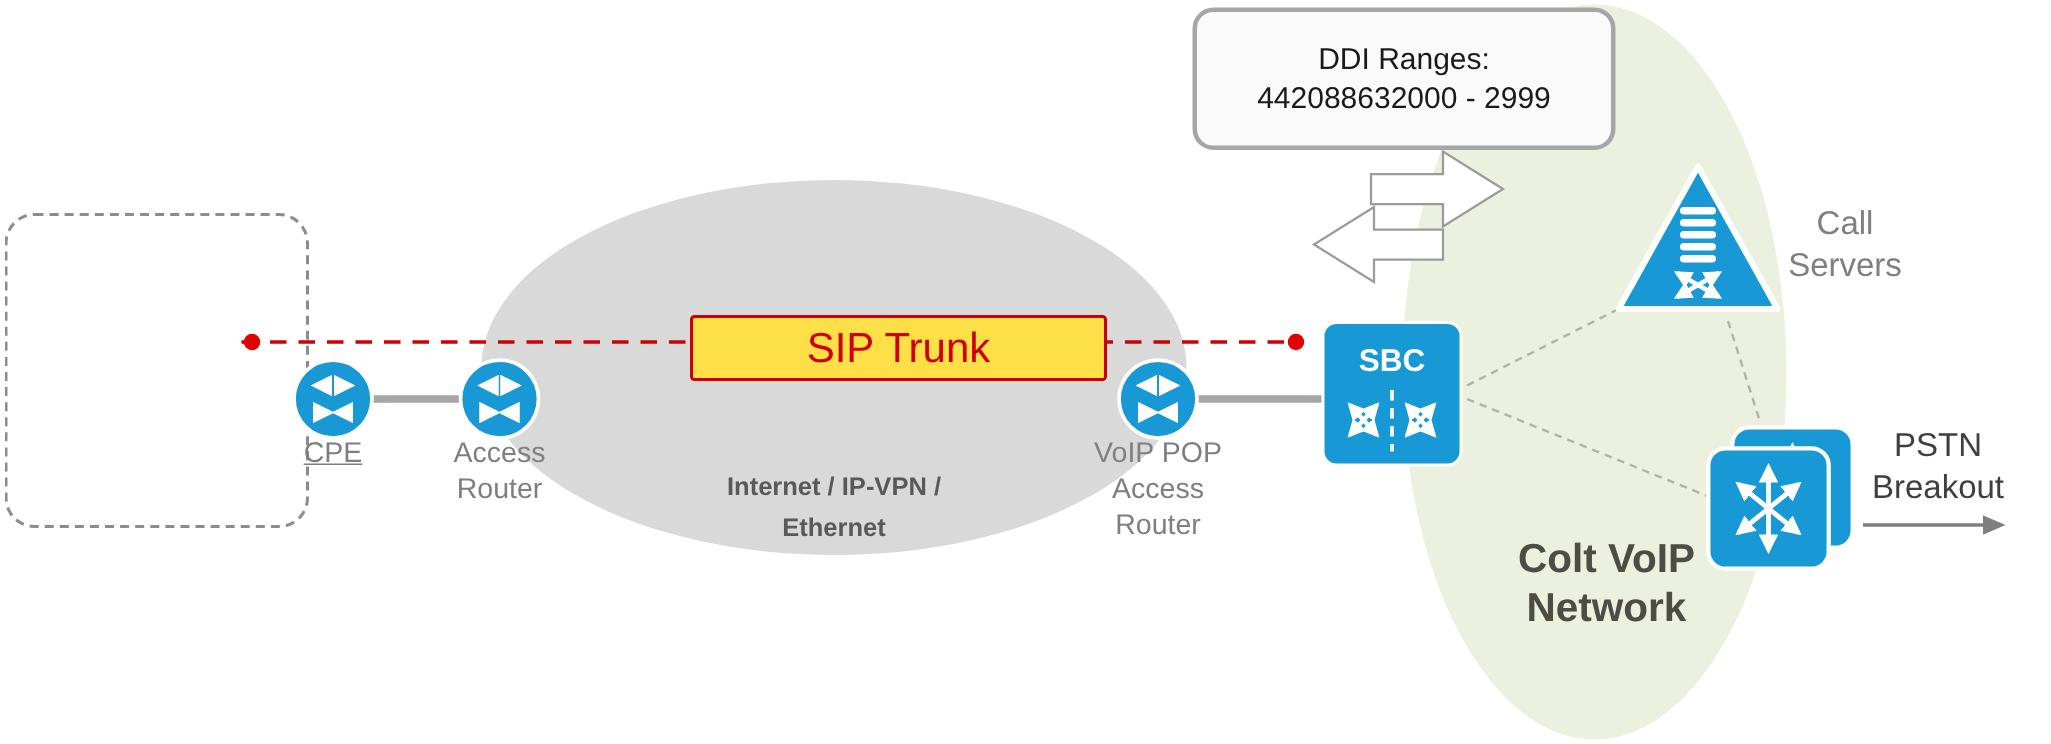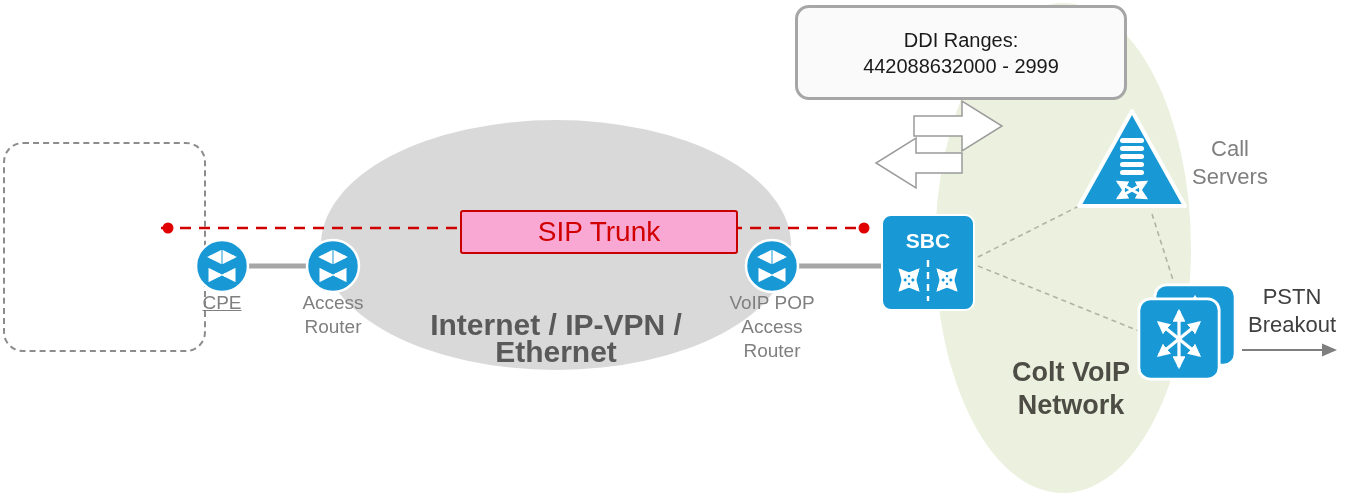--- a/index.html
+++ b/index.html
@@ -14,33 +14,33 @@
     border:2px dashed #8C8C8C; border-radius:20px; }
   .ippbx { left:48px; top:208px; width:113px; height:58px; border:2px solid #3F3F3F;
     border-radius:2px; display:flex; align-items:center; justify-content:center;
     color:#808080; font-size:21px; background:#ffffff; }
 
   .gray-ellipse { left:321px; top:120px; width:470px; height:250px; border-radius:50%;
     background:#D9D9D9; }
   .green-ellipse { left:935px; top:3px; width:256px; height:490px; border-radius:50%;
     background:#EBF1DE; }
 
-  .sip-box { left:460px; top:210px; width:278px; height:44px; background:#f9a8d4;
+  .sip-box { left:460px; top:210px; width:278px; height:44px; background:#fde047;
     border:2px solid #C80000; border-radius:3px; display:flex; align-items:center;
     justify-content:center; color:#D10000; font-size:28px; }
 
-  .cloud-label { left:556px; top:311px; color:#595959; font-size:30px; font-weight:bold;
+  .cloud-label { left:556px; top:311px; color:#595959; font-size:17px; font-weight:bold;
     line-height:27px; }
 
   .sbc-box { left:881px; top:214px; width:94px; height:97px; background:#1899D6;
     border:2px solid #ffffff; border-radius:10px; display:flex; flex-direction:column;
     align-items:center; }
   .sbc-title { color:#ffffff; font-weight:bold; font-size:21px; margin-top:13px; }
 
-  .ddi-callout { left:795px; top:5px; width:332px; height:95px; background:#FAFAFA;
+  .ddi-callout { left:795px; top:5px; width:282px; height:95px; background:#FAFAFA;
     border:3px solid #A6A6A6; border-radius:14px; display:flex; flex-direction:column;
     align-items:center; justify-content:center; color:#1A1A1A; font-size:20px;
     line-height:26px; text-align:center; }
 
   .colt-label { left:1057px; top:356px; color:#4D4D45; font-size:27px; font-weight:bold;
     line-height:33px;margin-left:14px; }
   .callservers-label { left:1230px; top:112px; color:#7F7F7F; font-size:22px; line-height:28px;margin-top:23px; }
   .pstn-label { left:1292px; top:283px; color:#3F3F3F; font-size:22px; line-height:28px; }
 </style>
 </head>

